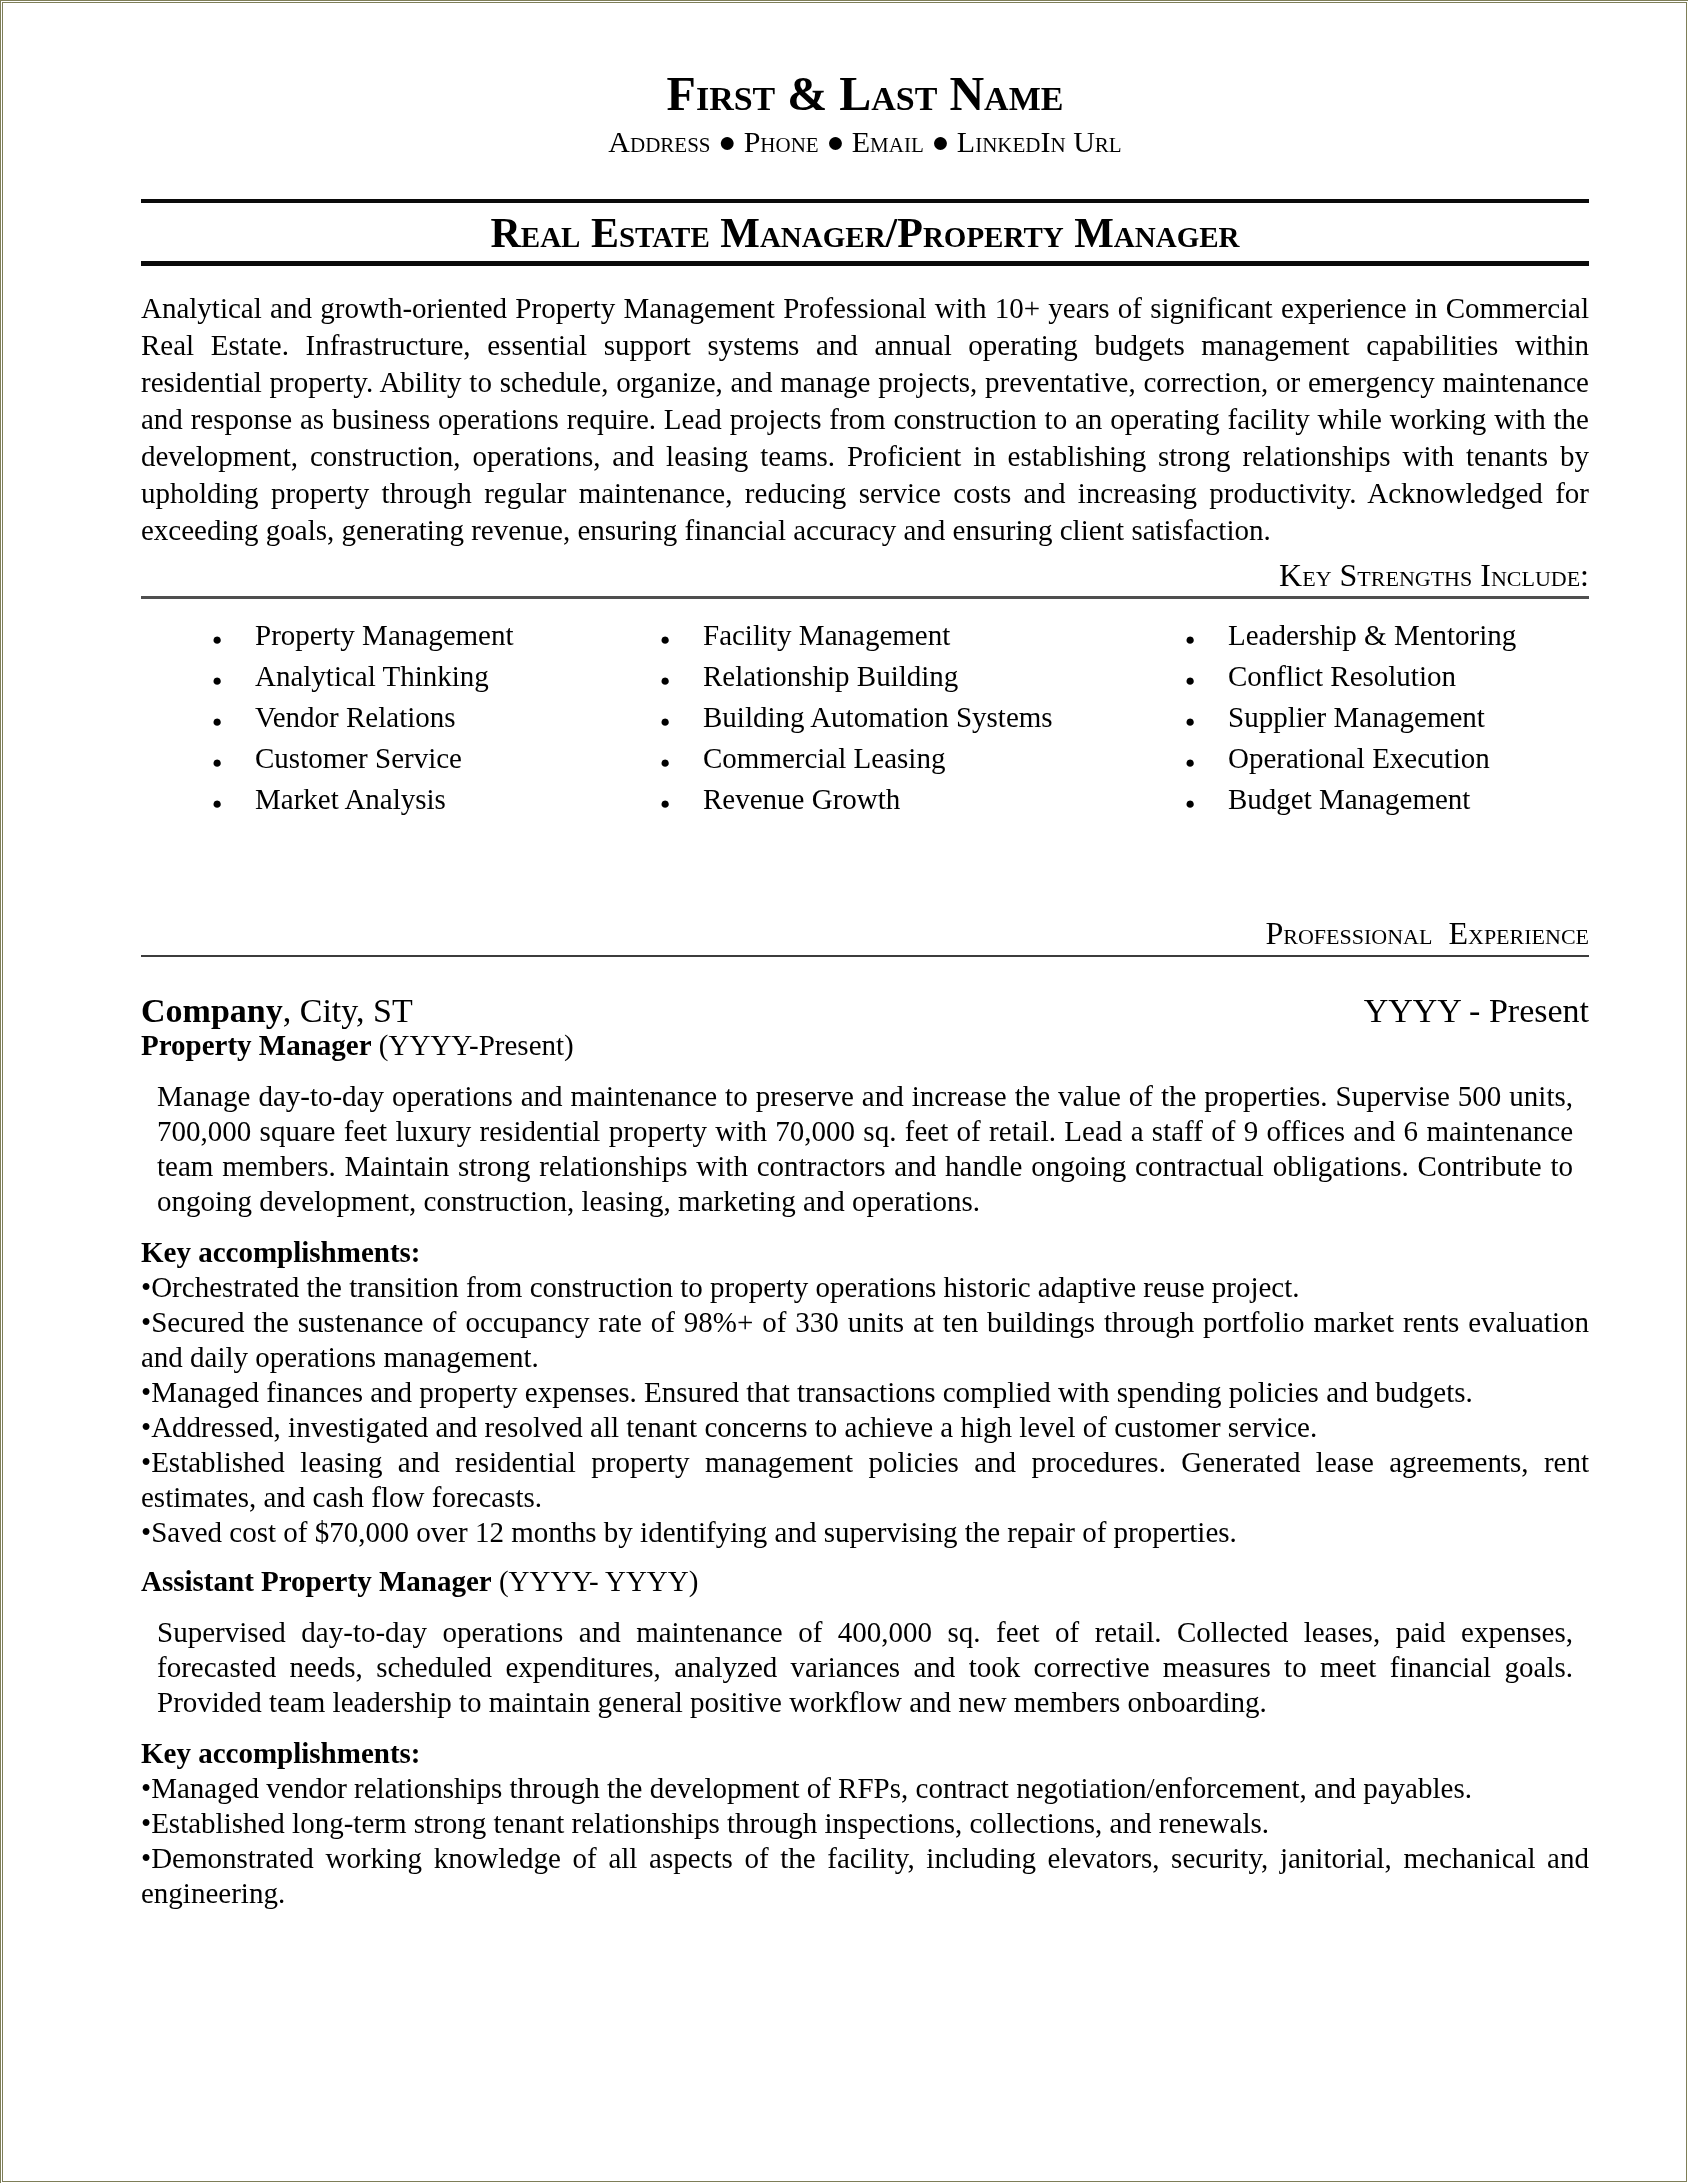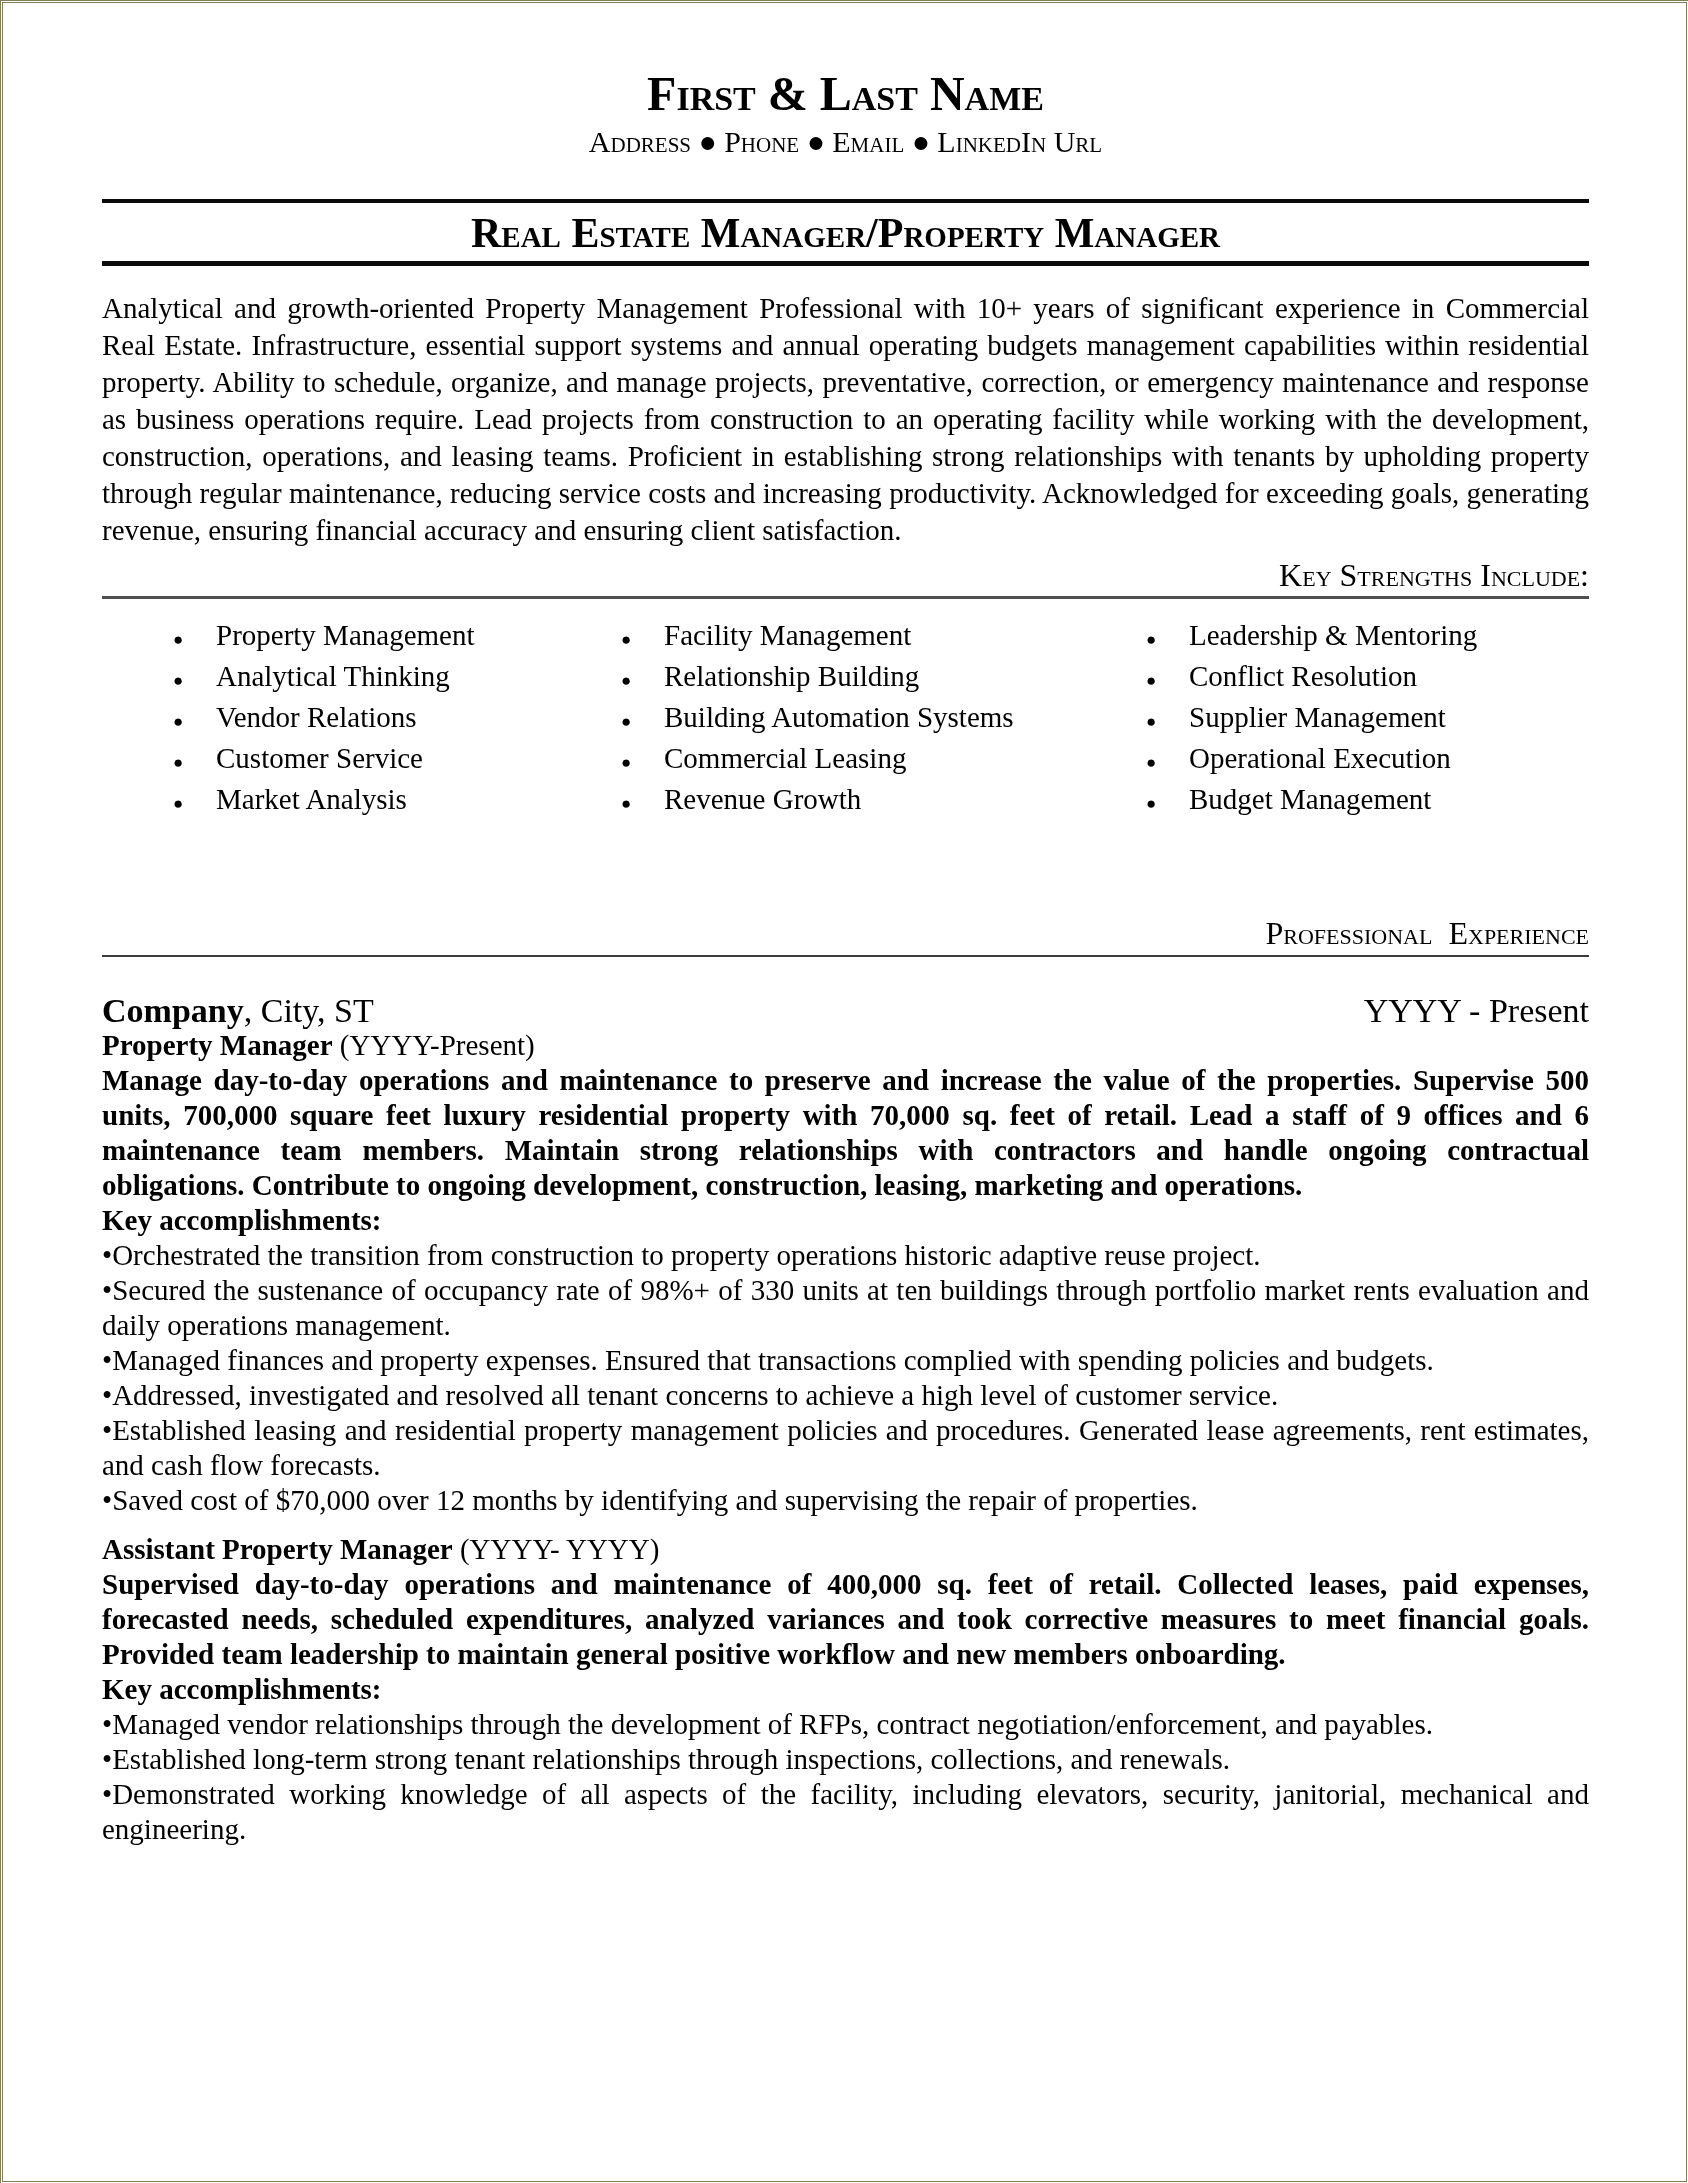--- a/index.html
+++ b/index.html
@@ -13,20 +13,21 @@
     position: relative;
     font-family: "Liberation Serif", "DejaVu Serif", serif;
     color: #000;
   }
   .page {
     position: absolute;
     inset: 0;
     border: 3px double #7e7e58;
     box-sizing: border-box;
     background: #ffffff;
+    padding-left: 39px;
   }
   .content {
     padding: 65px 97px 0 99px;
   }
 
   
   .name {
     text-align: center;
     font-size: 48px;
     line-height: 51px;
@@ -126,22 +127,21 @@
     font-size: 29px;
     line-height: 35px;
   }
   .role-line.second-job {
     margin-top: 14px;
   }
   .job-desc {
     font-size: 29px;
     line-height: 35px;
     text-align: justify;
-    margin: 0;
-    font-weight: bold;
+    margin: 16px;
   }
   .accomplishments-label {
     font-size: 29px;
     line-height: 35px;
     font-weight: bold;
   }
   .acc-bullet {
     font-size: 29px;
     line-height: 35px;
     text-align: justify;

